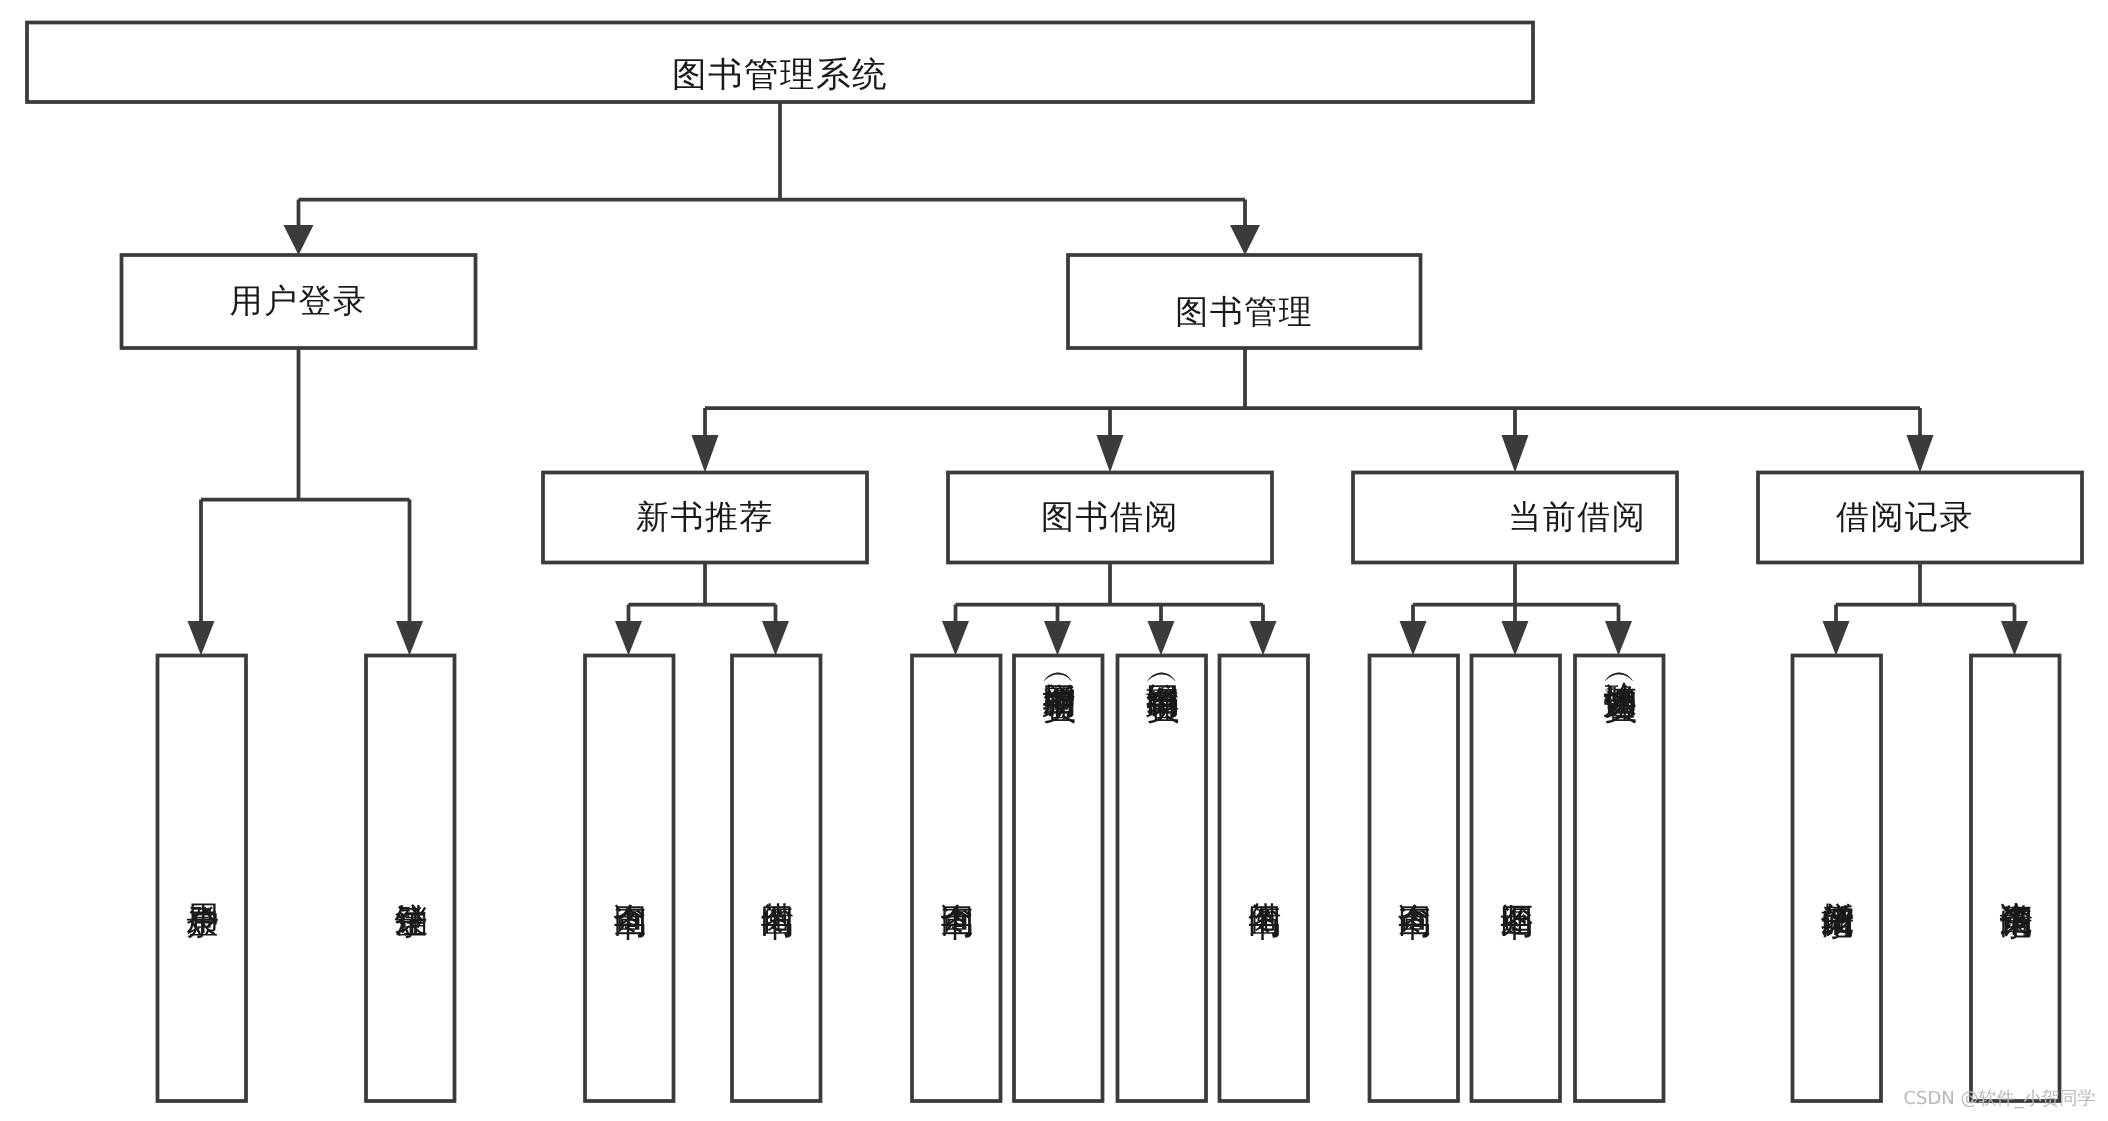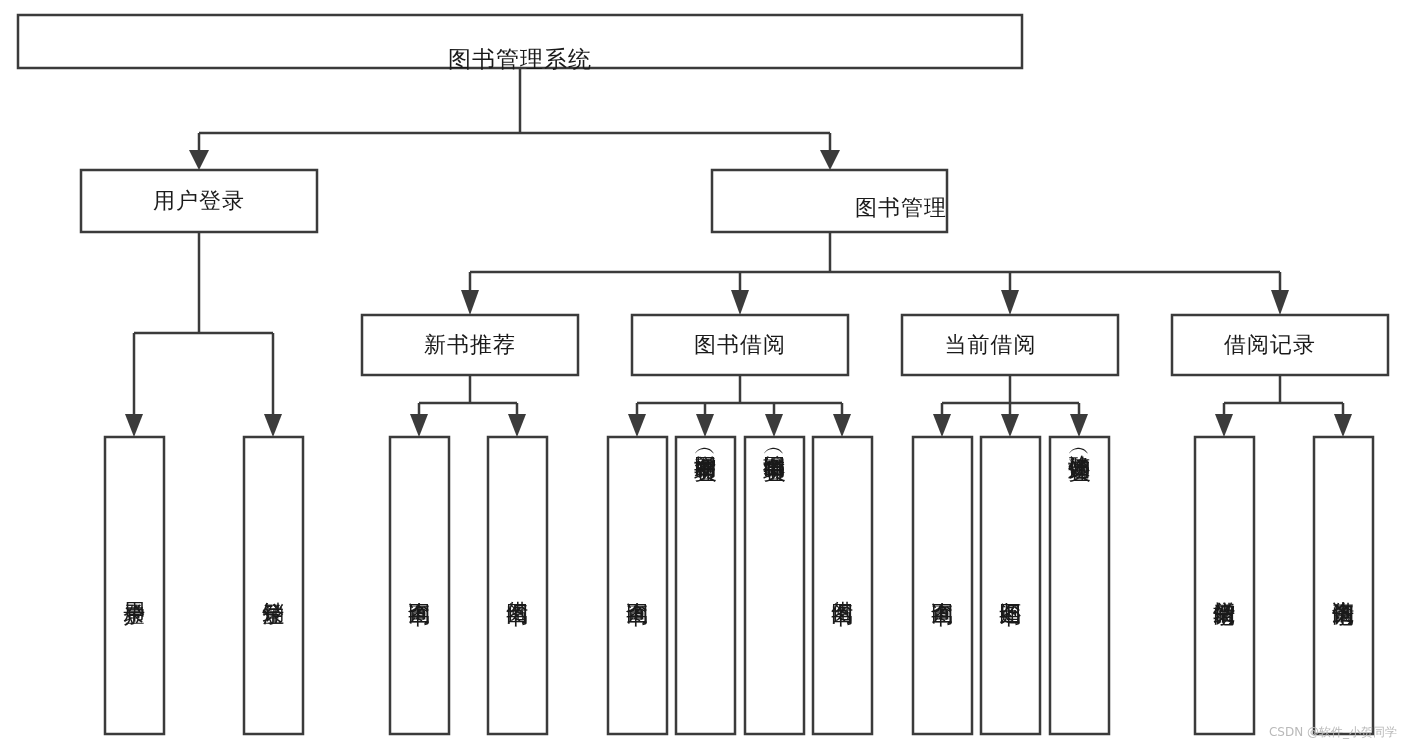--- a/index.html
+++ b/index.html
@@ -173,41 +173,41 @@
     <rect class="node-box" x="813" y="437" width="59" height="297"></rect>
 
     <rect class="node-box" x="913" y="437" width="59" height="297"></rect>
     <rect class="node-box" x="981" y="437" width="59" height="297"></rect>
     <rect class="node-box" x="1050" y="437" width="59" height="297"></rect>
 
     <rect class="node-box" x="1195" y="437" width="59" height="297"></rect>
     <rect class="node-box" x="1314" y="437" width="59" height="297"></rect>
   </svg>
 
-  <div class="horiz-label-wrap" style="left:18px; top:33px; width:1004px; height:53px;">
+  <div class="horiz-label-wrap" style="left:18px; top:23px; width:1004px; height:53px;">
     <span class="horiz-label root-label">图书管理系统</span>
   </div>
 
   <div class="horiz-label-wrap" style="left:81px; top:170px; width:236px; height:62px;">
     <span class="horiz-label">用户登录</span>
   </div>
 
-  <div class="horiz-label-wrap" style="left:712px; top:170px; width:235px; height:75px;justify-content:flex-end;">
+  <div class="horiz-label-wrap" style="left:712px; top:170px; width:235px; height:75px;">
     <span class="horiz-label">图书管理</span>
   </div>
 
   <div class="horiz-label-wrap" style="left:632px; top:315px; width:216px; height:60px;">
     <span class="horiz-label">图书借阅</span>
   </div>
 
   <div class="horiz-label-wrap" style="left:362px; top:315px; width:216px; height:60px;">
     <span class="horiz-label">新书推荐</span>
   </div>
 
-  <div class="horiz-label-wrap" style="left:881px; top:315px; width:179px; height:60px;padding-left:20px;">
+  <div class="horiz-label-wrap" style="left:942px; top:315px; width:179px; height:60px;padding-left:20px;">
     <span class="horiz-label">当前借阅</span>
   </div>
 
   <div class="horiz-label-wrap" style="left:1172px; top:315px; width:196px; height:60px;">
     <span class="horiz-label">借阅记录</span>
   </div>
 
   <div class="vert-label-wrap" style="left:105px; top:437px; width:59px; height:297px;">
     <span class="vert-label">用户登录</span>
   </div>

